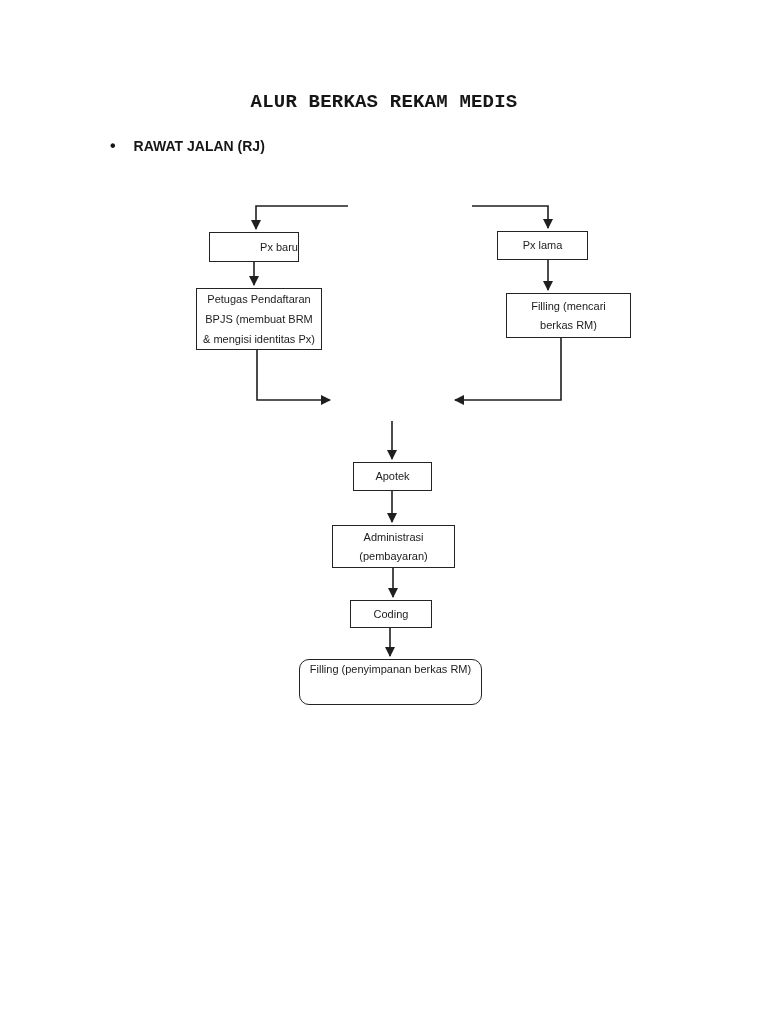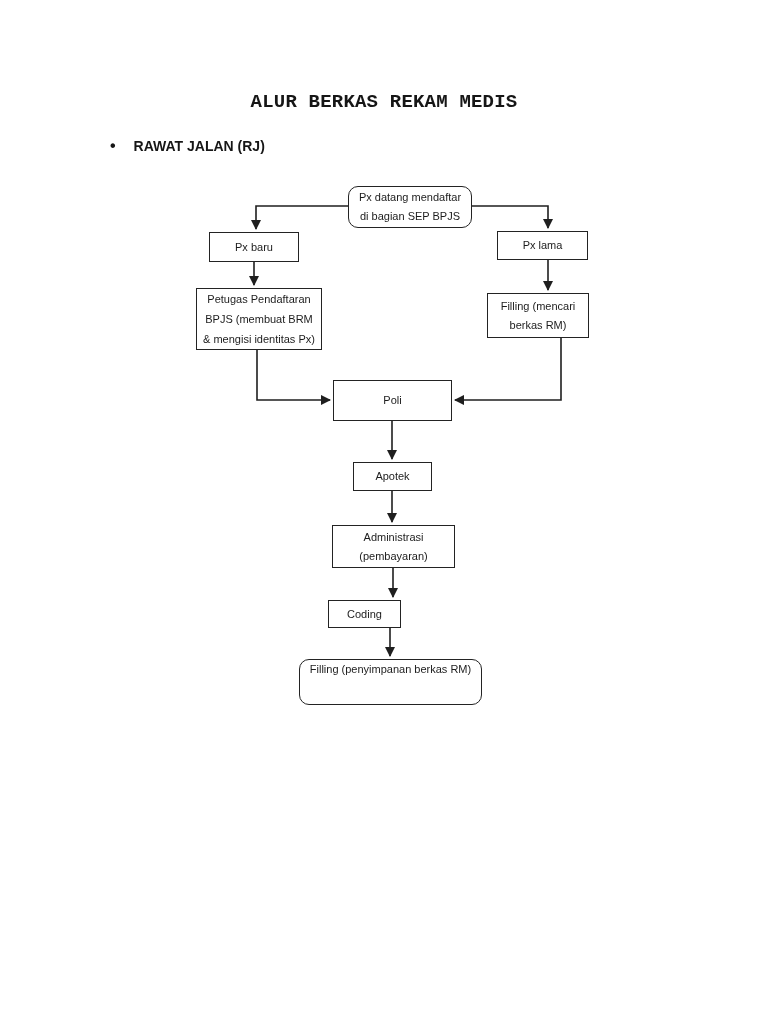--- a/index.html
+++ b/index.html
@@ -54,28 +54,28 @@
     text-align: center;
     font-size: 11px;
     color: #1c1c1c;
     box-sizing: border-box;
     line-height: 19px;
   }
   .node.rounded { border-radius: 10px; }
   .node span { display: block; white-space: nowrap; }
 
   .n-registration { left: 348px; top: 186px; width: 124px; height: 42px; }
-  .n-px-baru      { left: 209px; top: 232px; width: 90px;  height: 30px; }
+  .n-px-baru      { left: 209px; top: 232px; width: 90px;  height: 30px; align-items: flex-end; }
   .n-px-lama      { left: 497px; top: 231px; width: 91px;  height: 29px; }
   .n-petugas      { left: 196px; top: 288px; width: 126px; height: 62px; line-height: 20px; }
-  .n-filling-mencari { left: 487px; top: 293px; width: 102px; height: 45px; }
+  .n-filling-mencari { left: 506px; top: 293px; width: 125px; height: 45px; }
   .n-poli         { left: 333px; top: 380px; width: 119px; height: 41px; }
   .n-apotek       { left: 353px; top: 462px; width: 79px;  height: 29px; }
   .n-administrasi { left: 332px; top: 525px; width: 123px; height: 43px; }
-  .n-coding       { left: 328px; top: 600px; width: 73px;  height: 28px; }
+  .n-coding       { left: 350px; top: 600px; width: 82px;  height: 28px; }
   .n-filling-penyimpanan {
     left: 299px; top: 659px; width: 183px; height: 46px;
     border-radius: 12px;
     justify-content: flex-start;
     padding-top: 0;
   }
 </style>
 </head>
 <body>
 
@@ -101,47 +101,40 @@
       <polyline points="548,260 548,290" marker-end="url(#arrow)"></polyline>
       <polyline points="257,350 257,400 330,400" marker-end="url(#arrow)"></polyline>
       <polyline points="561,338 561,400 455,400" marker-end="url(#arrow)"></polyline>
       <polyline points="392,421 392,459" marker-end="url(#arrow)"></polyline>
       <polyline points="392,491 392,522" marker-end="url(#arrow)"></polyline>
       <polyline points="393,568 393,597" marker-end="url(#arrow)"></polyline>
       <polyline points="390,628 390,656" marker-end="url(#arrow)"></polyline>
     </g>
   </svg>
 
-  <div class="node rounded n-registration">
-    <span>Px datang mendaftar</span>
-    <span>di bagian SEP BPJS</span>
-  </div>
 
   <div class="node n-px-baru">
     <span>Px baru</span>
   </div>
 
   <div class="node n-px-lama">
     <span>Px lama</span>
   </div>
 
   <div class="node n-petugas">
     <span>Petugas Pendaftaran</span>
     <span>BPJS (membuat BRM</span>
     <span>&amp; mengisi identitas Px)</span>
   </div>
 
   <div class="node n-filling-mencari">
     <span>Filling (mencari</span>
     <span>berkas RM)</span>
   </div>
 
-  <div class="node n-poli">
-    <span>Poli</span>
-  </div>
 
   <div class="node n-apotek">
     <span>Apotek</span>
   </div>
 
   <div class="node n-administrasi">
     <span>Administrasi</span>
     <span>(pembayaran)</span>
   </div>
 

